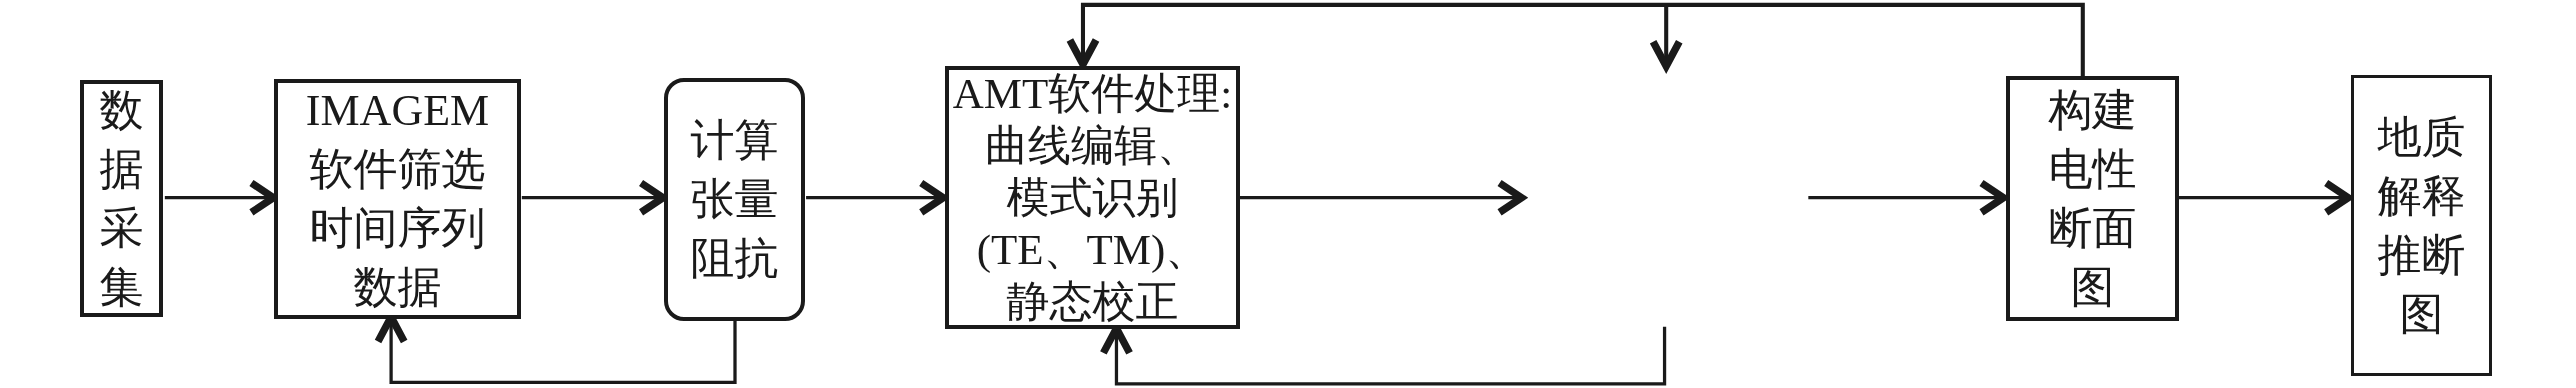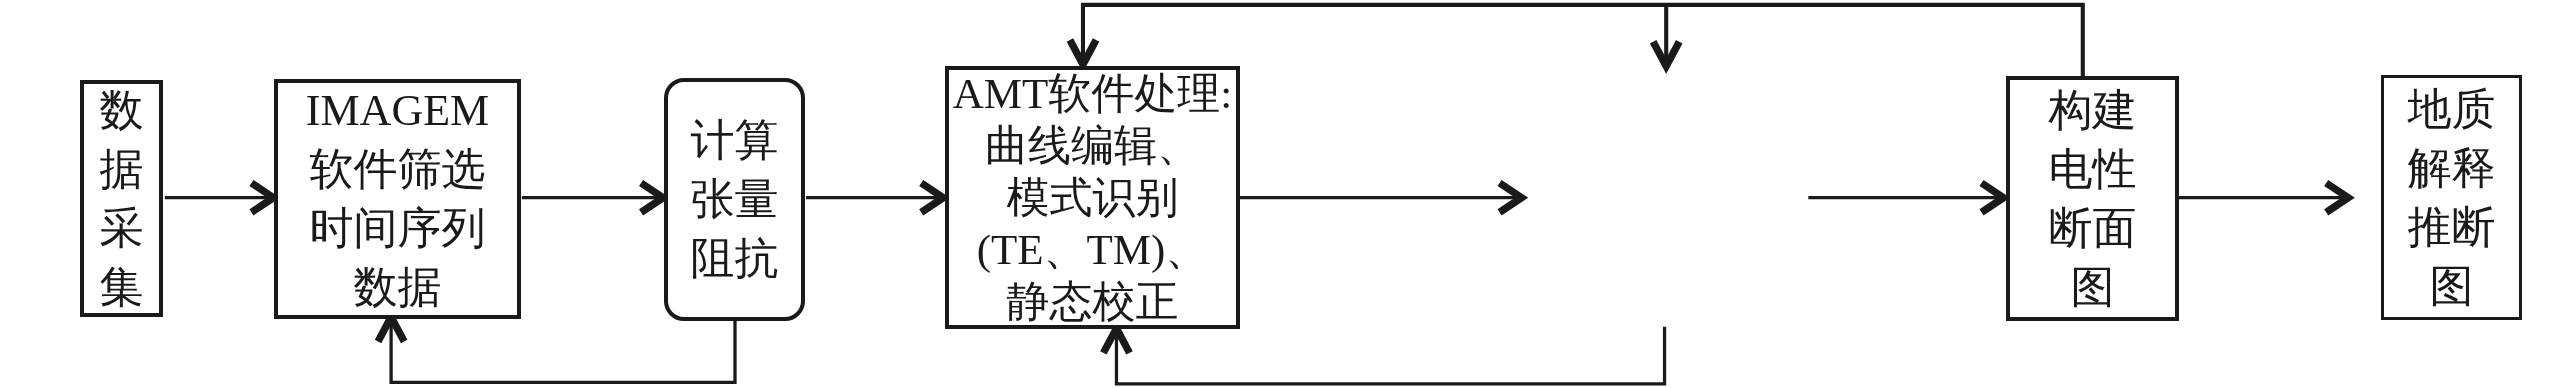--- a/index.html
+++ b/index.html
@@ -37,22 +37,22 @@
     line-height: 59px;
   }
   .b1 { left: 80px;   top: 80px; width: 83px; height: 237px; }
   .b2 { left: 274px;  top: 79px; width: 247px; height: 240px; }
   .b3 { left: 664px;  top: 78px; width: 141px; height: 243px; border-radius: 20px; }
   .b4 { left: 945px; top: 66px; width: 295px; height: 263px;
         border-width: 4.9px; font-size: 43px; line-height: 52px; }
   .b5 { left: 1524px; top: 68px; width: 285px; height: 259px;
         border-width: 4.9px; }
   .b6 { left: 2006px; top: 76px; width: 173px; height: 245px; }
-  .b7 { left: 2351px; top: 75px; width: 141px; height: 245px;
-        border-width: 3.3px; margin-left: 30px; }
+  .b7 { left: 2351px; top: 75px; width: 141px; height: 301px;
+        border-width: 3.3px; }
   svg line, svg path, svg polyline {
     stroke: #1a1a1a;
     fill: none;
   }
 </style>
 </head>
 <body>
 
 <div class="canvas">
 

